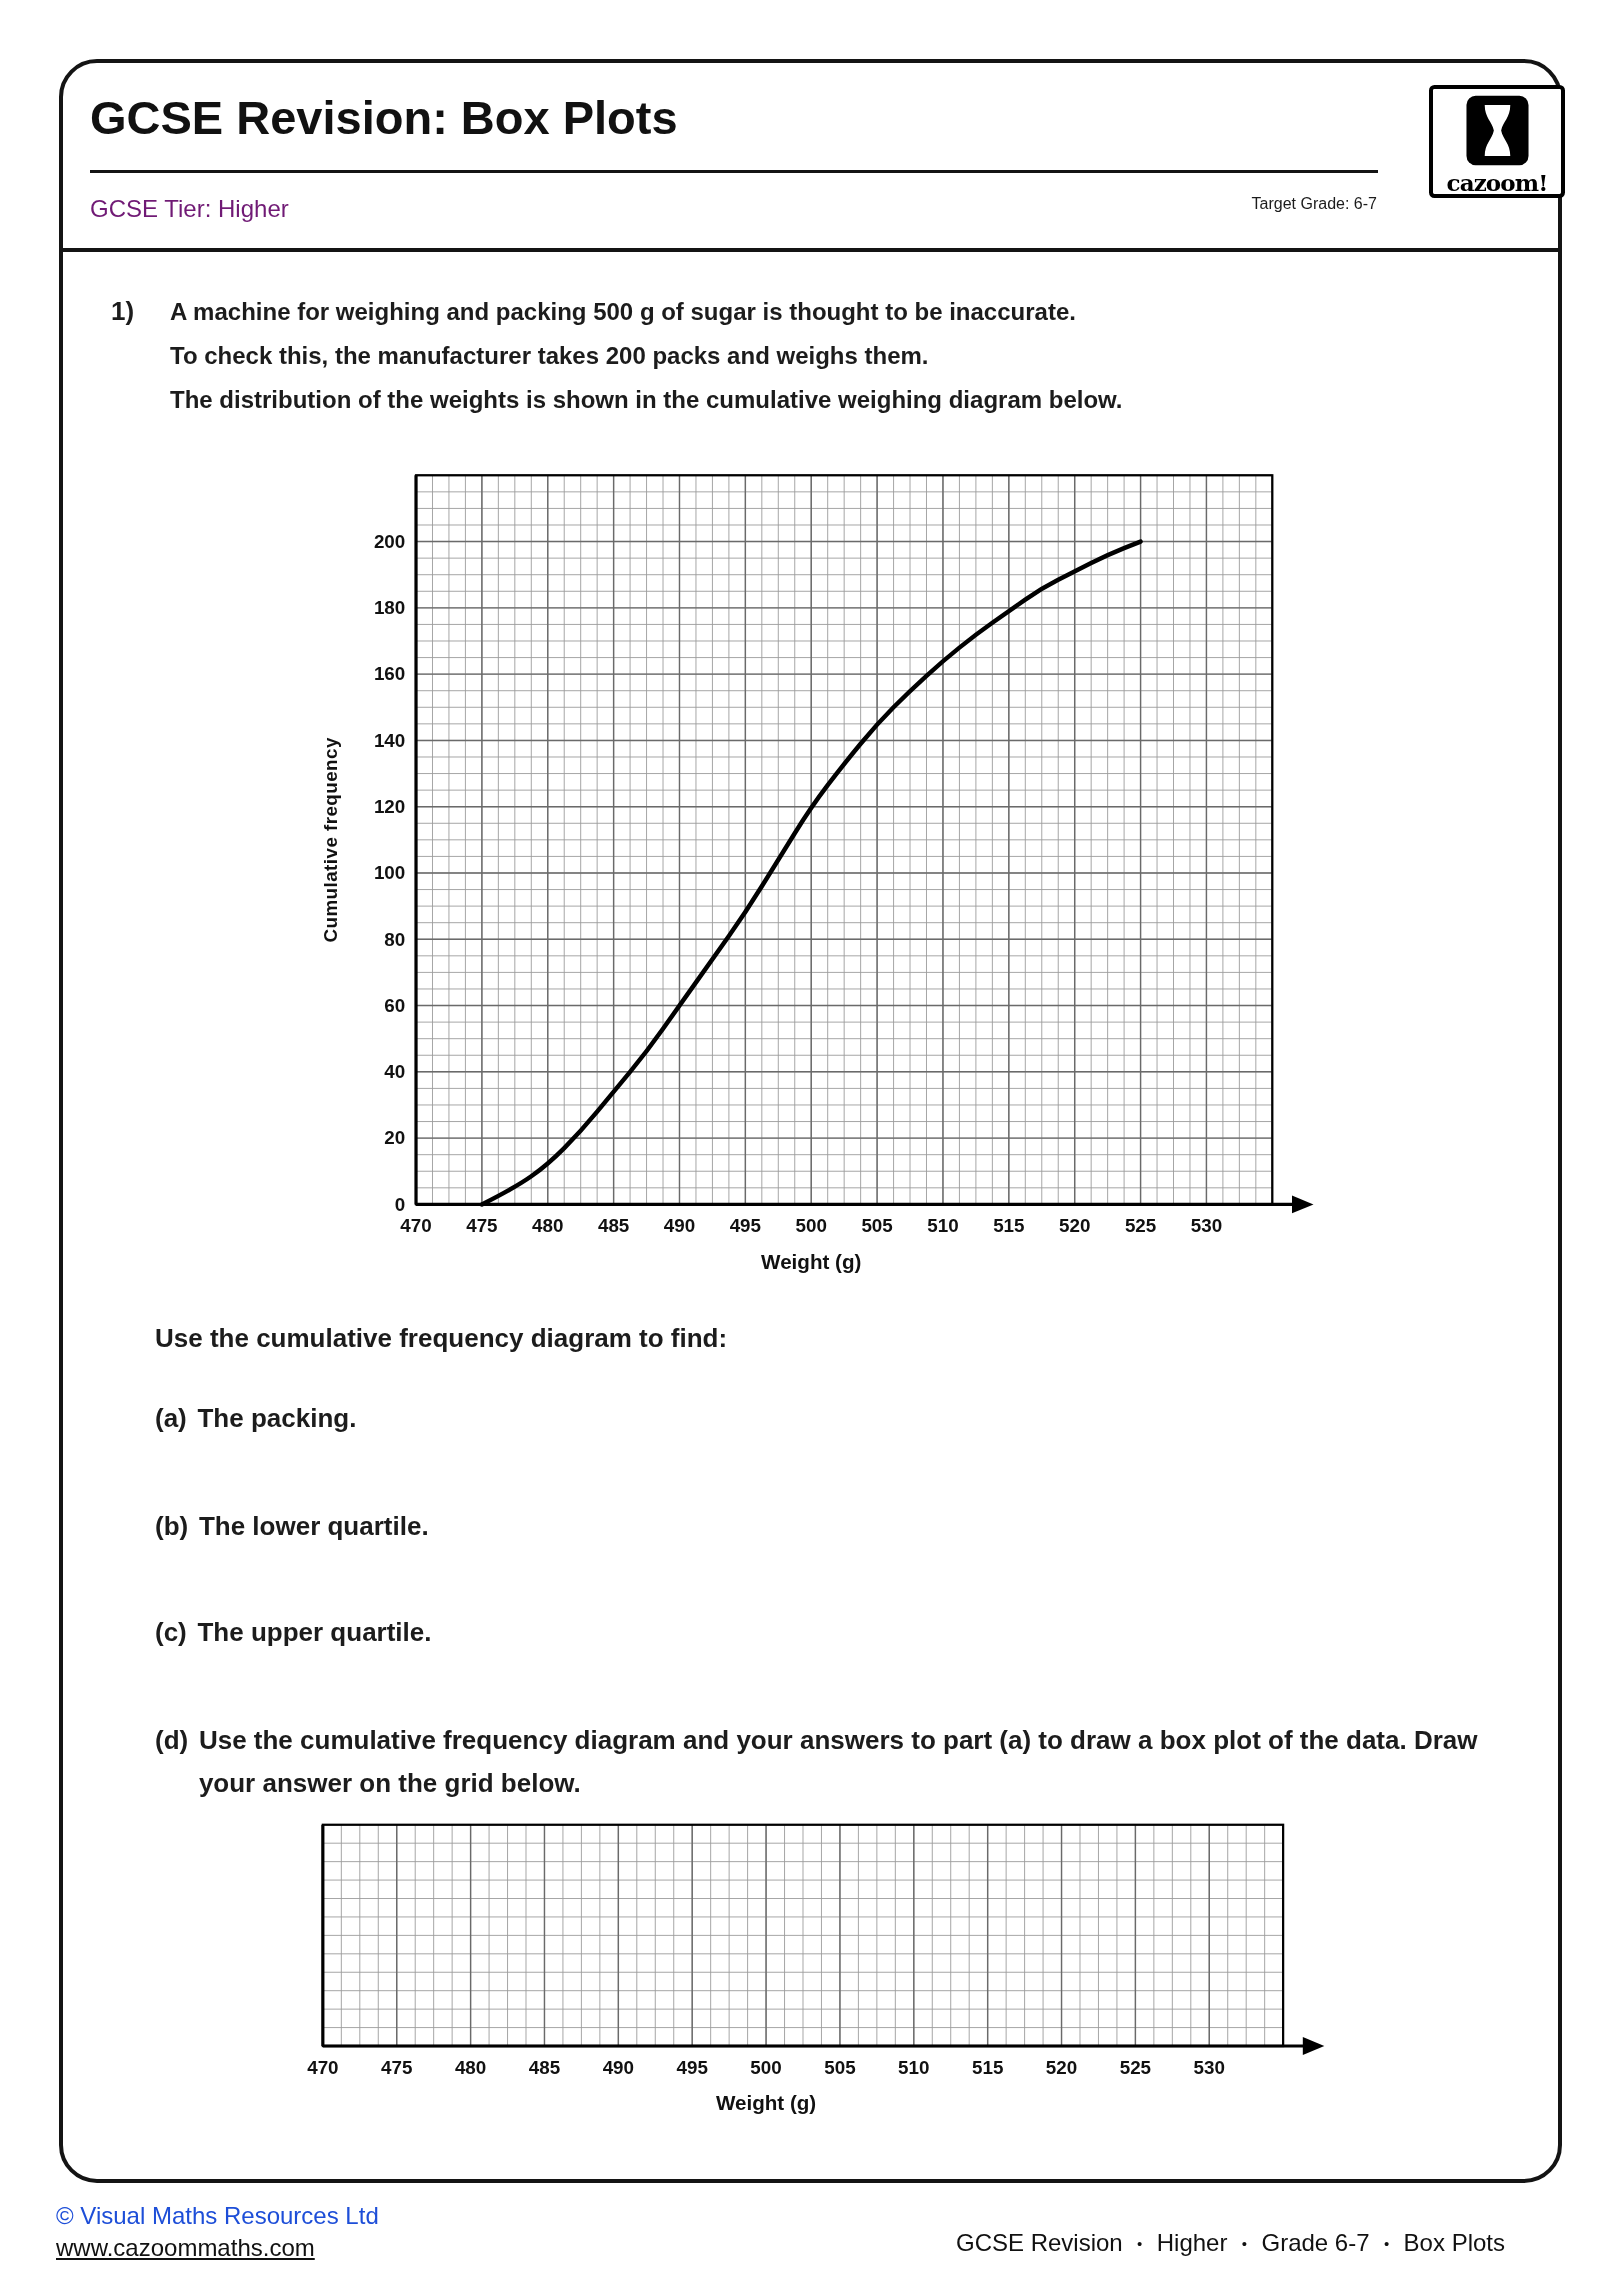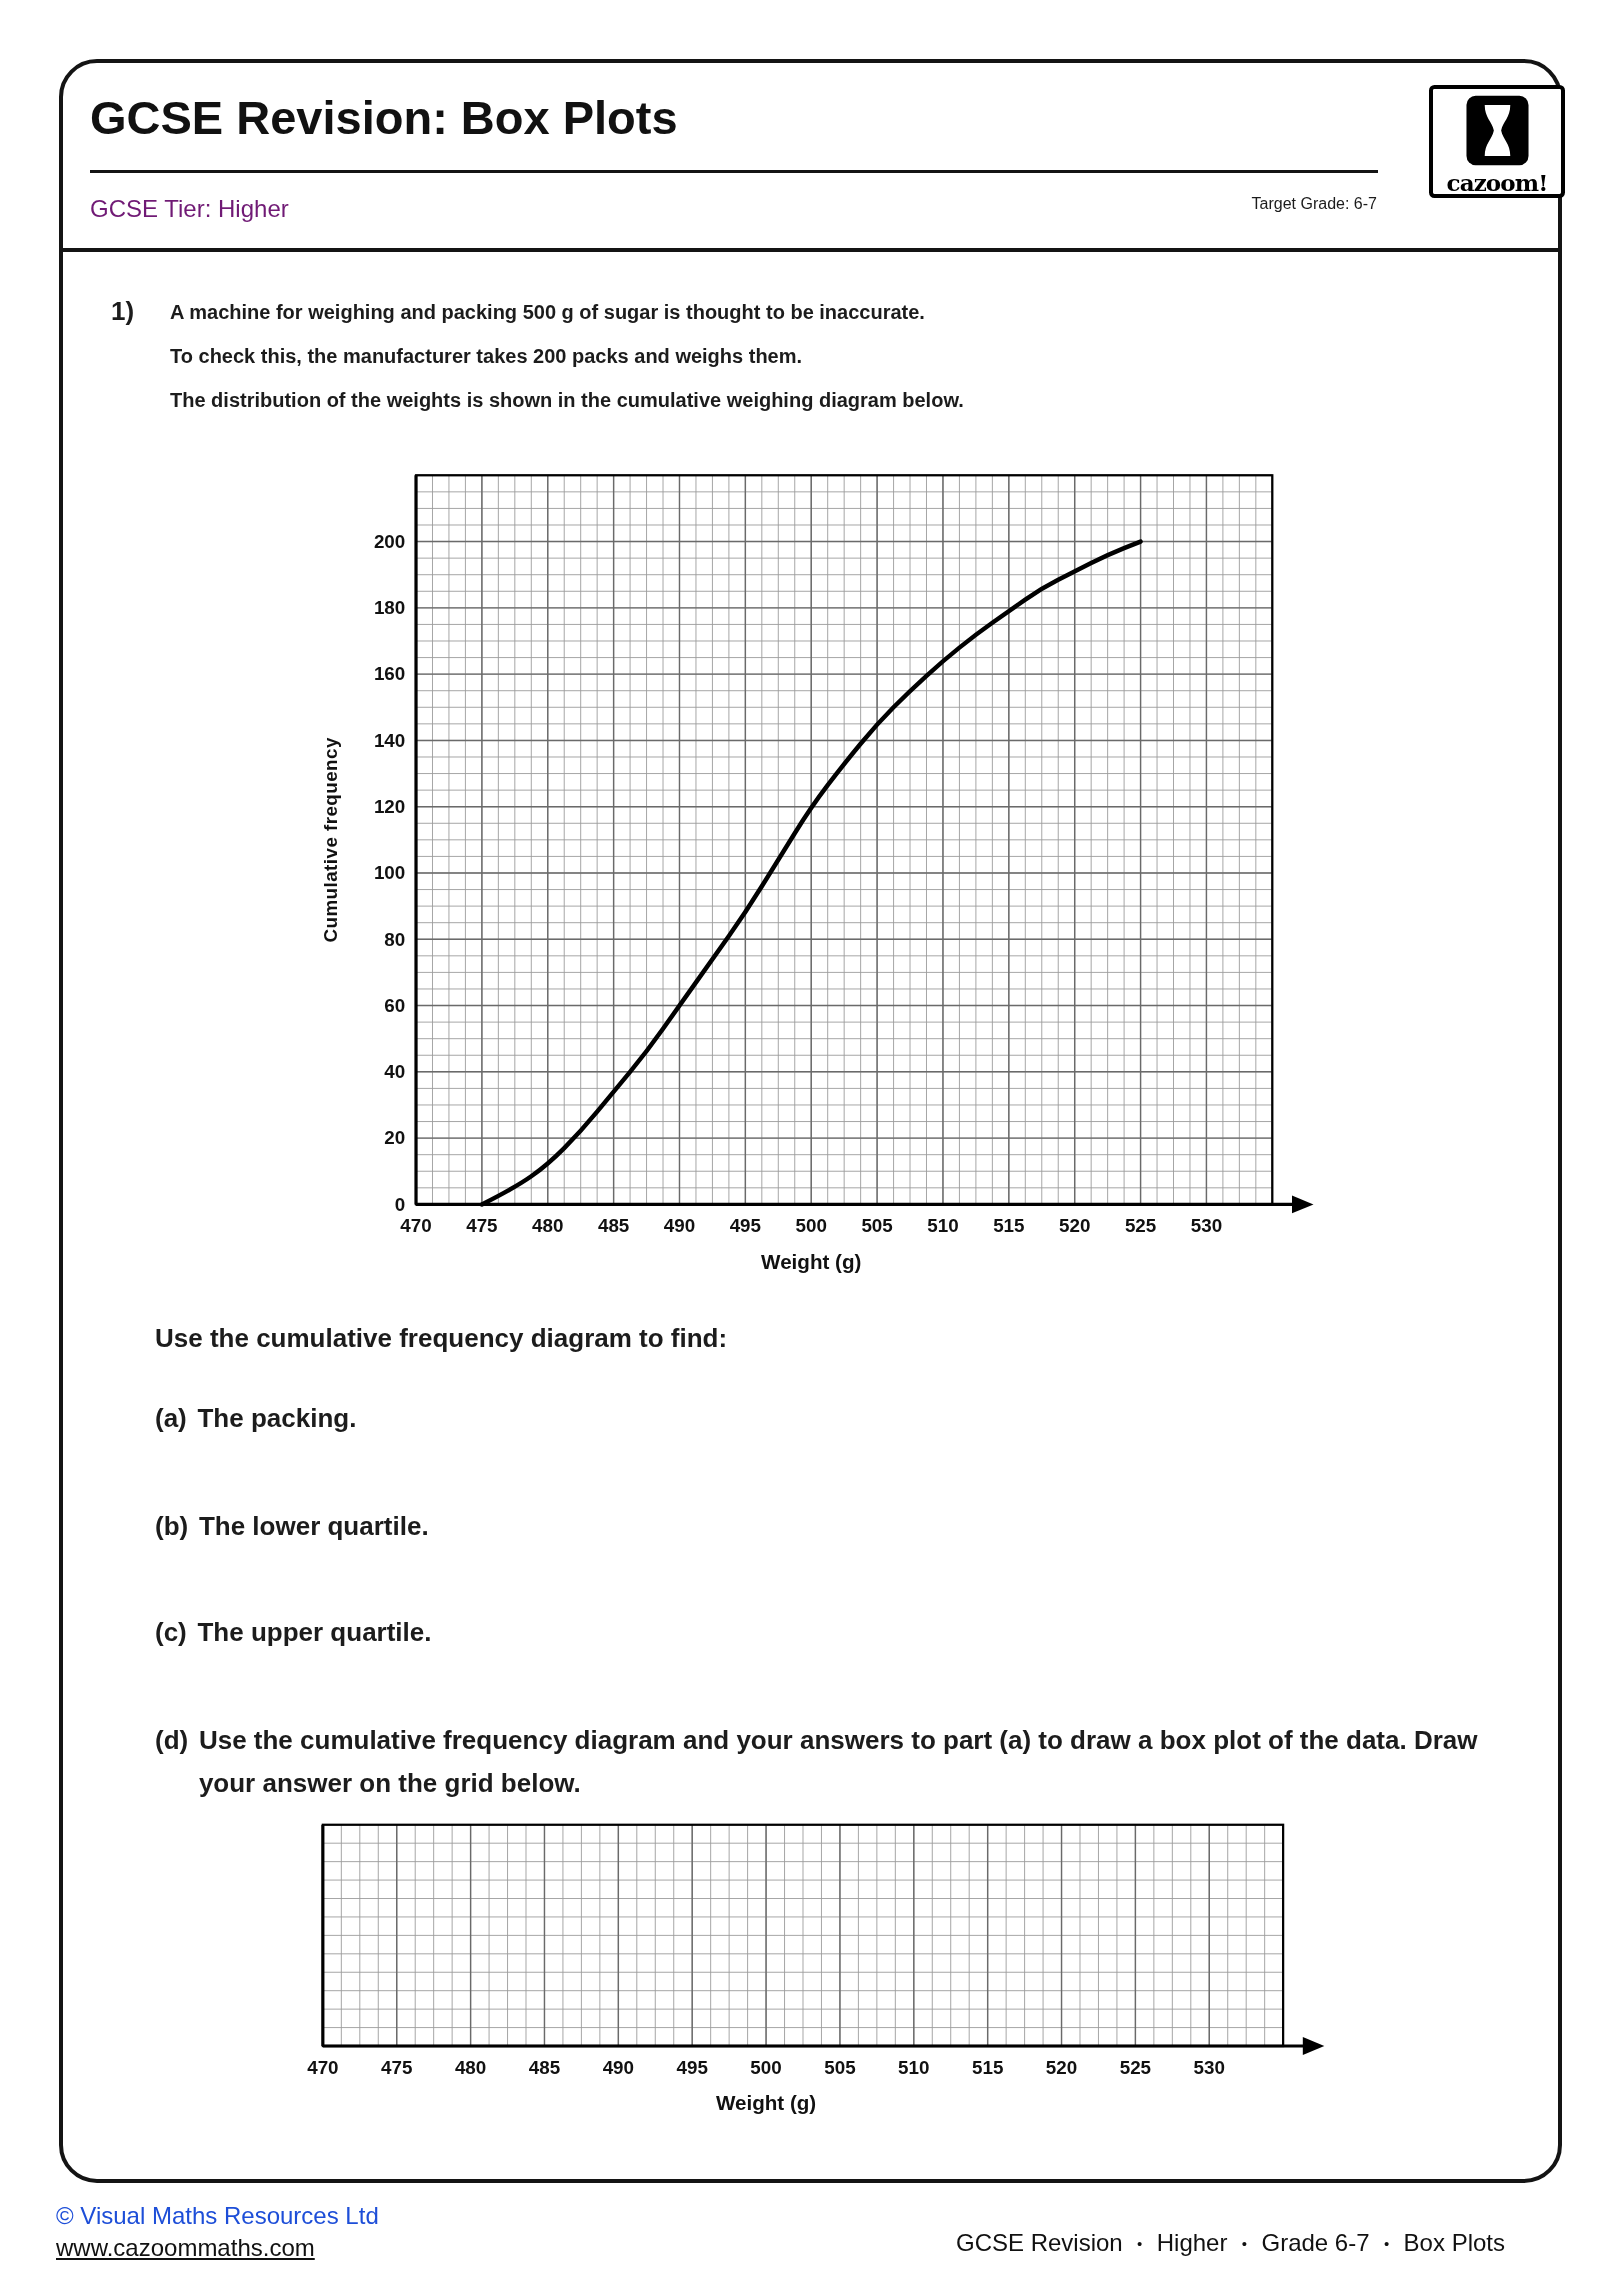--- a/index.html
+++ b/index.html
@@ -23,21 +23,21 @@
     position:absolute;left:1401px;top:85px;width:136px;height:113px;
     border:4.5px solid #000;border-radius:5.4px;background:#fff;
     display:flex;flex-direction:column;align-items:center;justify-content:flex-start;margin-left:28px;
   }
   .logo-icon{margin-top:5.4px;}
   .logo-text{
     font-family:"DejaVu Serif",serif;font-weight:bold;font-size:23px;color:#000;
     margin-top:-1.8px;letter-spacing:-0.9px;
   }
   .q-number{position:absolute;left:111px;top:296px;font-size:26px;font-weight:bold;}
-  .q-lines{position:absolute;left:170px;top:296px;font-size:20px;font-weight:bold;}
+  .q-lines{position:absolute;left:170px;top:296px;font-size:24px;font-weight:bold;}
   .q-line{height:44px;line-height:32px;white-space:nowrap;}
   .find-prompt{position:absolute;left:155px;top:1323px;font-size:26px;font-weight:bold;}
   .part{position:absolute;left:155px;display:flex;font-size:26px;font-weight:bold;}
   .part-a{top:1397px;}
   .part-b{top:1505px;}
   .part-c{top:1611px;}
   .part-d{top:1719px;}
   .part-label{flex:0 0 auto;margin-right:10.7px;line-height:43px;}
   .part-text{max-width:1317px;line-height:43px;}
   .chart-svg{position:absolute;left:287px;top:452px;}

